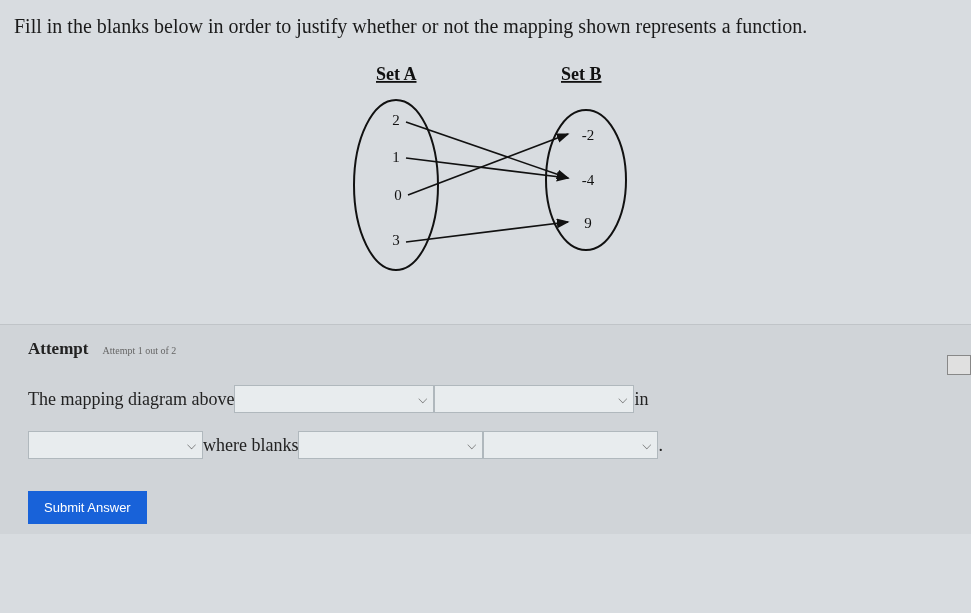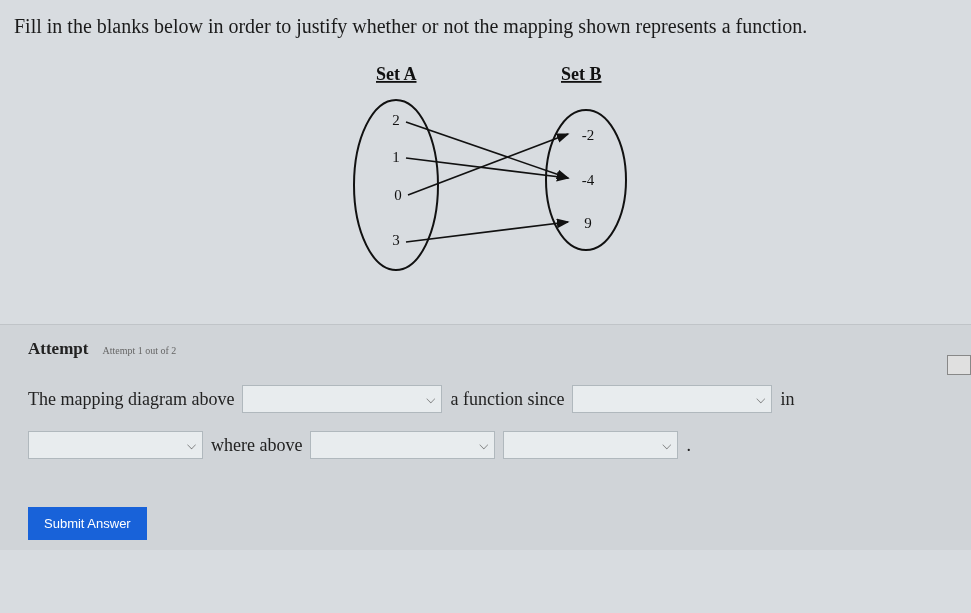--- a/index.html
+++ b/index.html
@@ -38,21 +38,20 @@
       color: #222;
     }
     .attempt-text {
       font-size: 10px;
       color: #666;
       margin-left: 10px;
     }
     .fill-row {
       display: flex;
       align-items: center;
-      gap: 8px;
       margin-bottom: 18px;
       font-size: 18px;
       color: #222;
       flex-wrap: wrap;
     }
     .dropdown {
       background: #e8ecee;
       border: 1px solid #b0b8bd;
       height: 28px;
       display: inline-flex;
@@ -74,21 +73,21 @@
     .dd-4 { width: 185px; }
     .dd-5 { width: 175px; }
     .submit-btn {
       background: #1862d9;
       color: #fff;
       border: none;
       font-family: Arial, sans-serif;
       font-size: 13px;
       padding: 9px 16px;
       cursor: pointer;
-      margin-top: 30px;
+      margin-top: 14px;
     }
     .keypad-icon {
       position: absolute;
       right: 0;
       top: 355px;
       width: 24px;
       height: 20px;
       border: 1px solid #888;
       background: #e0e0e0;
     }
@@ -137,32 +136,31 @@
   <div class="answer-header">
     <span class="answer-label">Attempt</span>
     <span class="attempt-text">Attempt 1 out of 2</span>
   </div>
 
   <div class="fill-row">
     <span>The mapping diagram above</span>
     <span class="dropdown dd-1">
         <span class="chev">⌵</span>
       </span>
-    <span>a function since</span>
     <span class="dropdown dd-2">
         <span class="chev">⌵</span>
       </span>
     <span>in</span>
   </div>
 
   <div class="fill-row">
     <span class="dropdown dd-3">
         <span class="chev">⌵</span>
       </span>
-    <span>where above</span>
+    <span>where blanks</span>
     <span class="dropdown dd-4">
         <span class="chev">⌵</span>
       </span>
     <span class="dropdown dd-5">
         <span class="chev">⌵</span>
       </span>
     <span>.</span>
   </div>
 
   <button class="submit-btn">Submit Answer</button>

